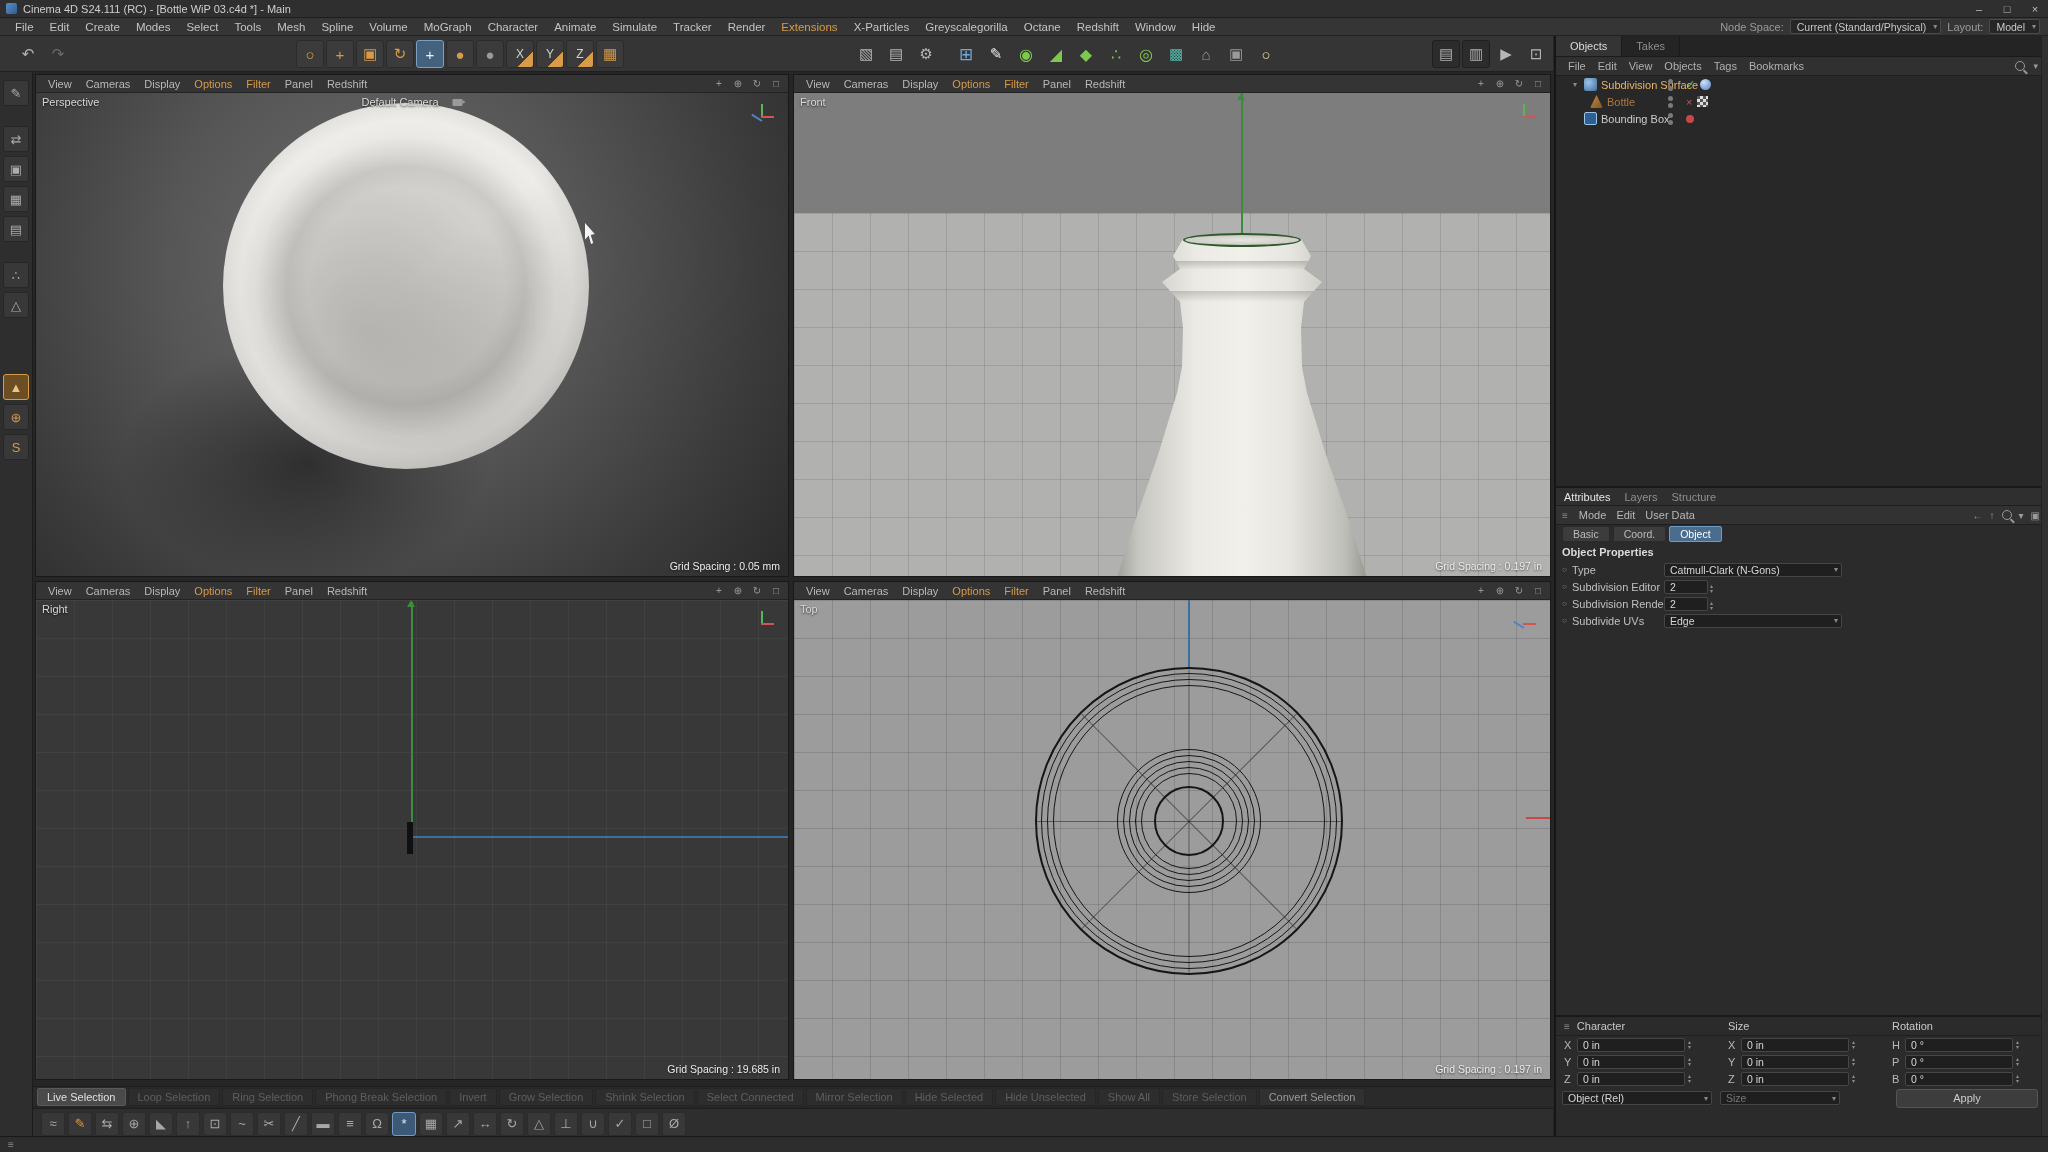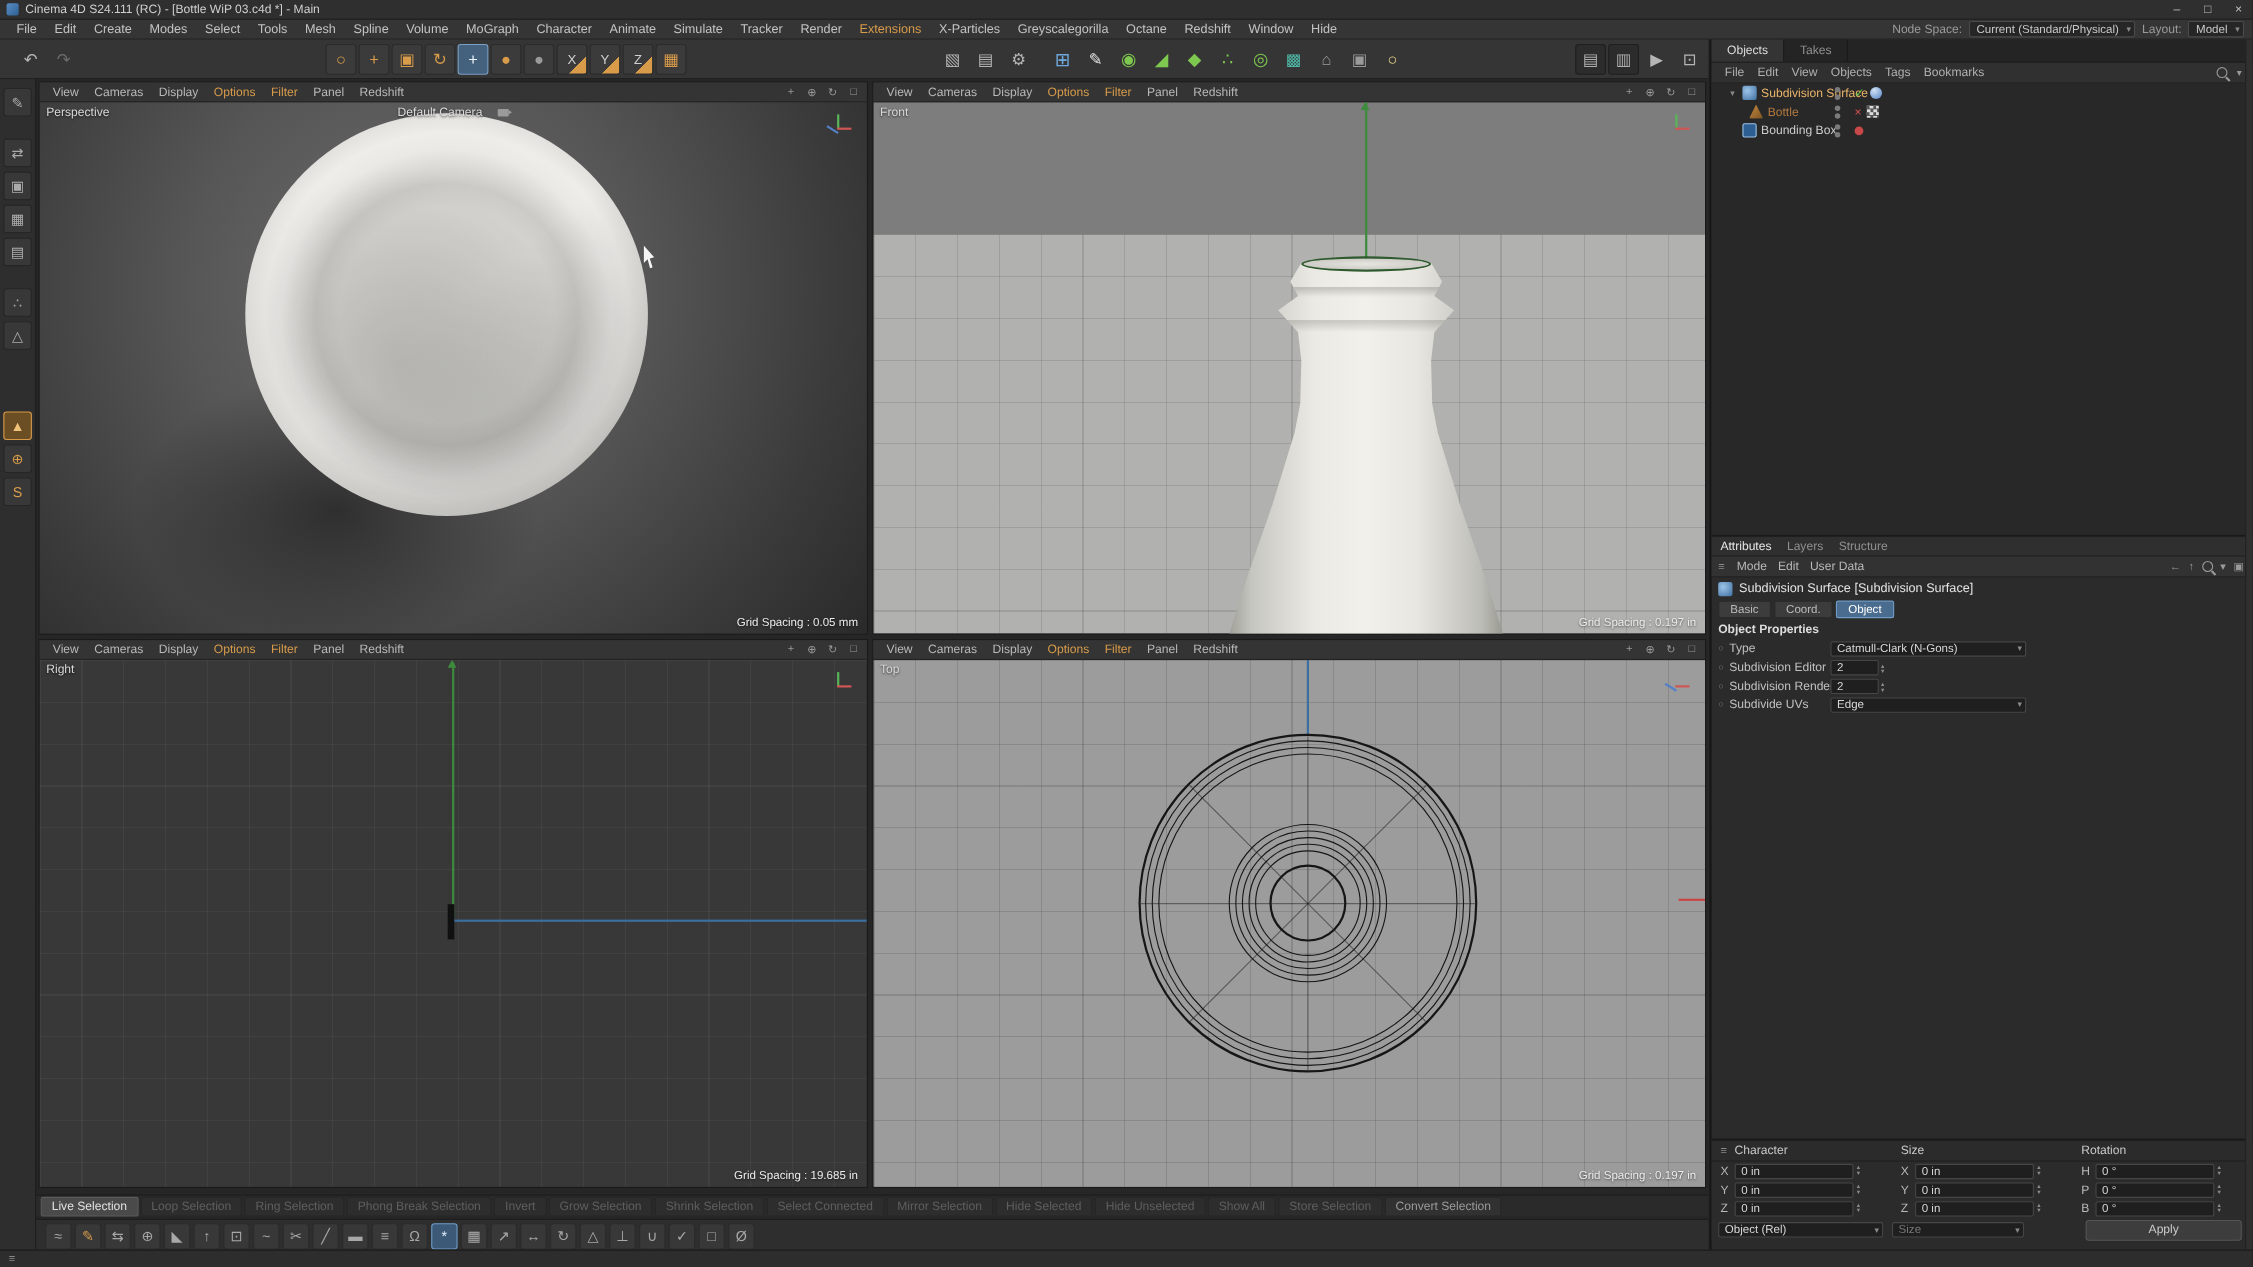--- a/index.html
+++ b/index.html
@@ -622,24 +622,20 @@
             <span class="mode-item">User Data</span>
           </div>
         <div class="mode-icons">
           <span>←</span>
           <span>↑</span>
           <span class="mag"></span>
           <span>▾</span>
           <span>▣</span>
         </div>
       </div>
-      <div class="attr-title">
-        <span class="om-ic sds"></span>
-        <span>Subdivision Surface [Subdivision Surface]</span>
-      </div>
       <div class="attr-tabs">
 
       <span class="stab">Basic</span>
           <span class="stab">Coord.</span>
           <span class="stab active">Object</span>
         </div>
       <div class="section-title">Object Properties</div>
 
       <div class="prop-row">
         <span class="kdot">○</span>

